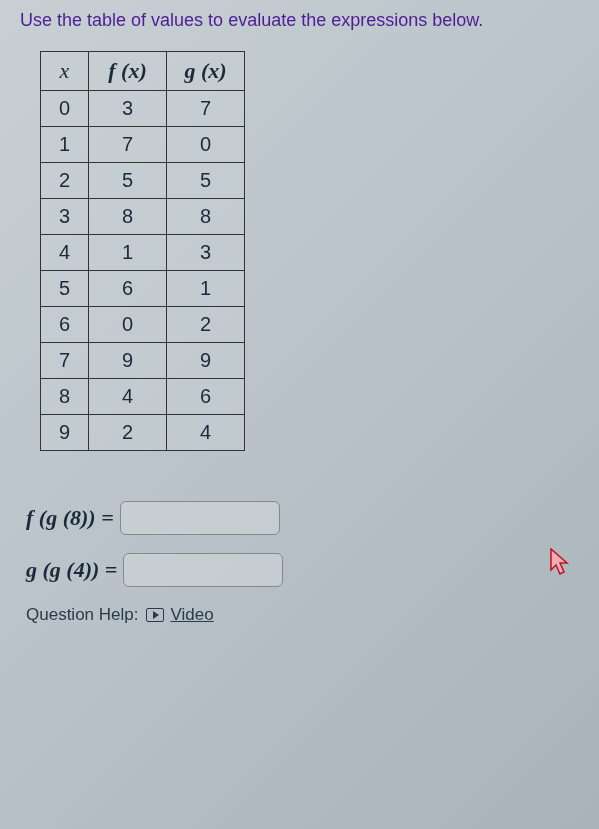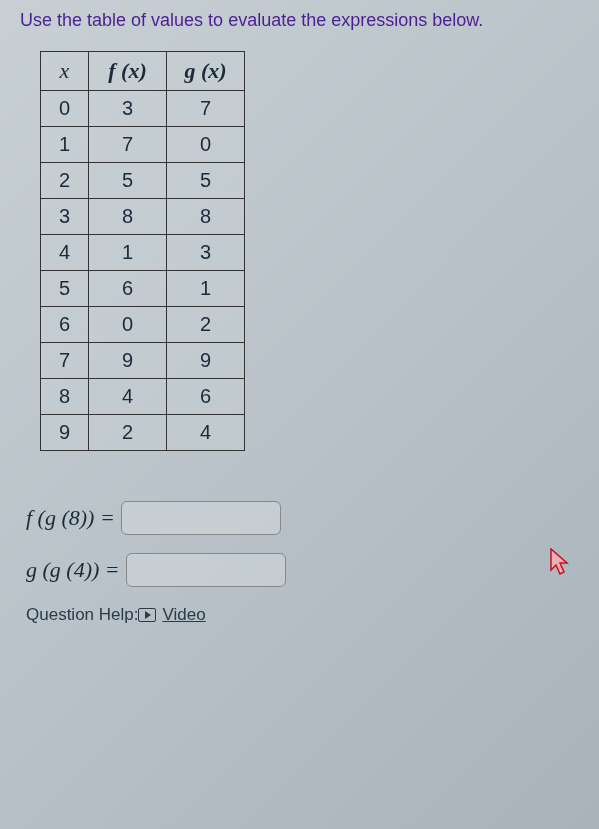--- a/index.html
+++ b/index.html
@@ -50,39 +50,40 @@
       align-items: center;
       margin: 18px 0 18px 6px;
     }
     .expr-label {
       font-family: 'Times New Roman', serif;
       font-size: 22px;
       font-style: italic;
       color: #1a2a3a;
       margin-right: 6px;
       white-space: nowrap;
+      font-weight: bold;
     }
     .answer-box {
       width: 160px;
       height: 34px;
       border: 1px solid #888;
       border-radius: 6px;
       background: rgba(220, 225, 228, 0.4);
       font-size: 18px;
       padding: 4px 8px;
       outline: none;
     }
     .help-row {
       margin-top: 18px;
       margin-left: 6px;
       font-size: 17px;
       color: #2a3a4a;
       display: flex;
       align-items: center;
-      gap: 0;
+      gap: 8px;
     }
     .help-link {
       display: inline-flex;
       align-items: center;
       gap: 6px;
       cursor: pointer;
       text-decoration: underline;
     }
     .video-icon {
       display: inline-flex;

